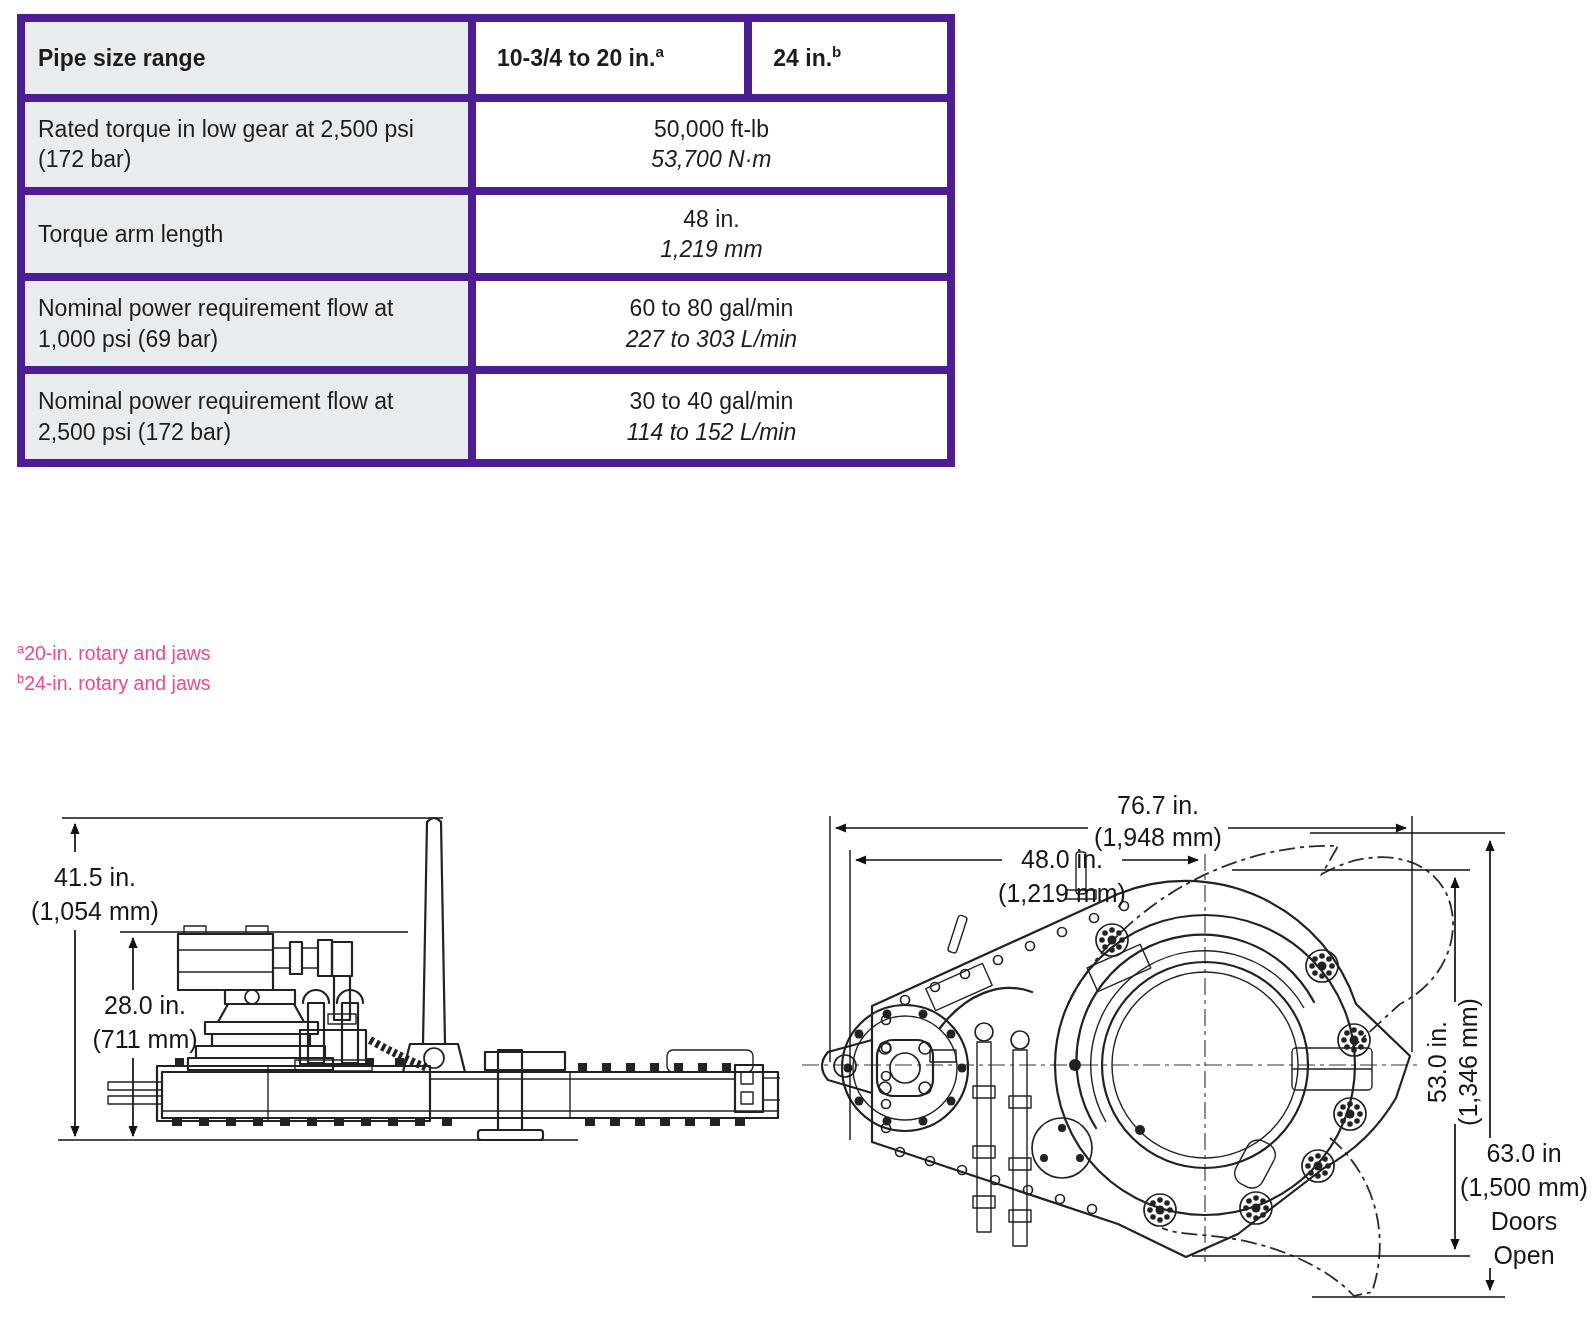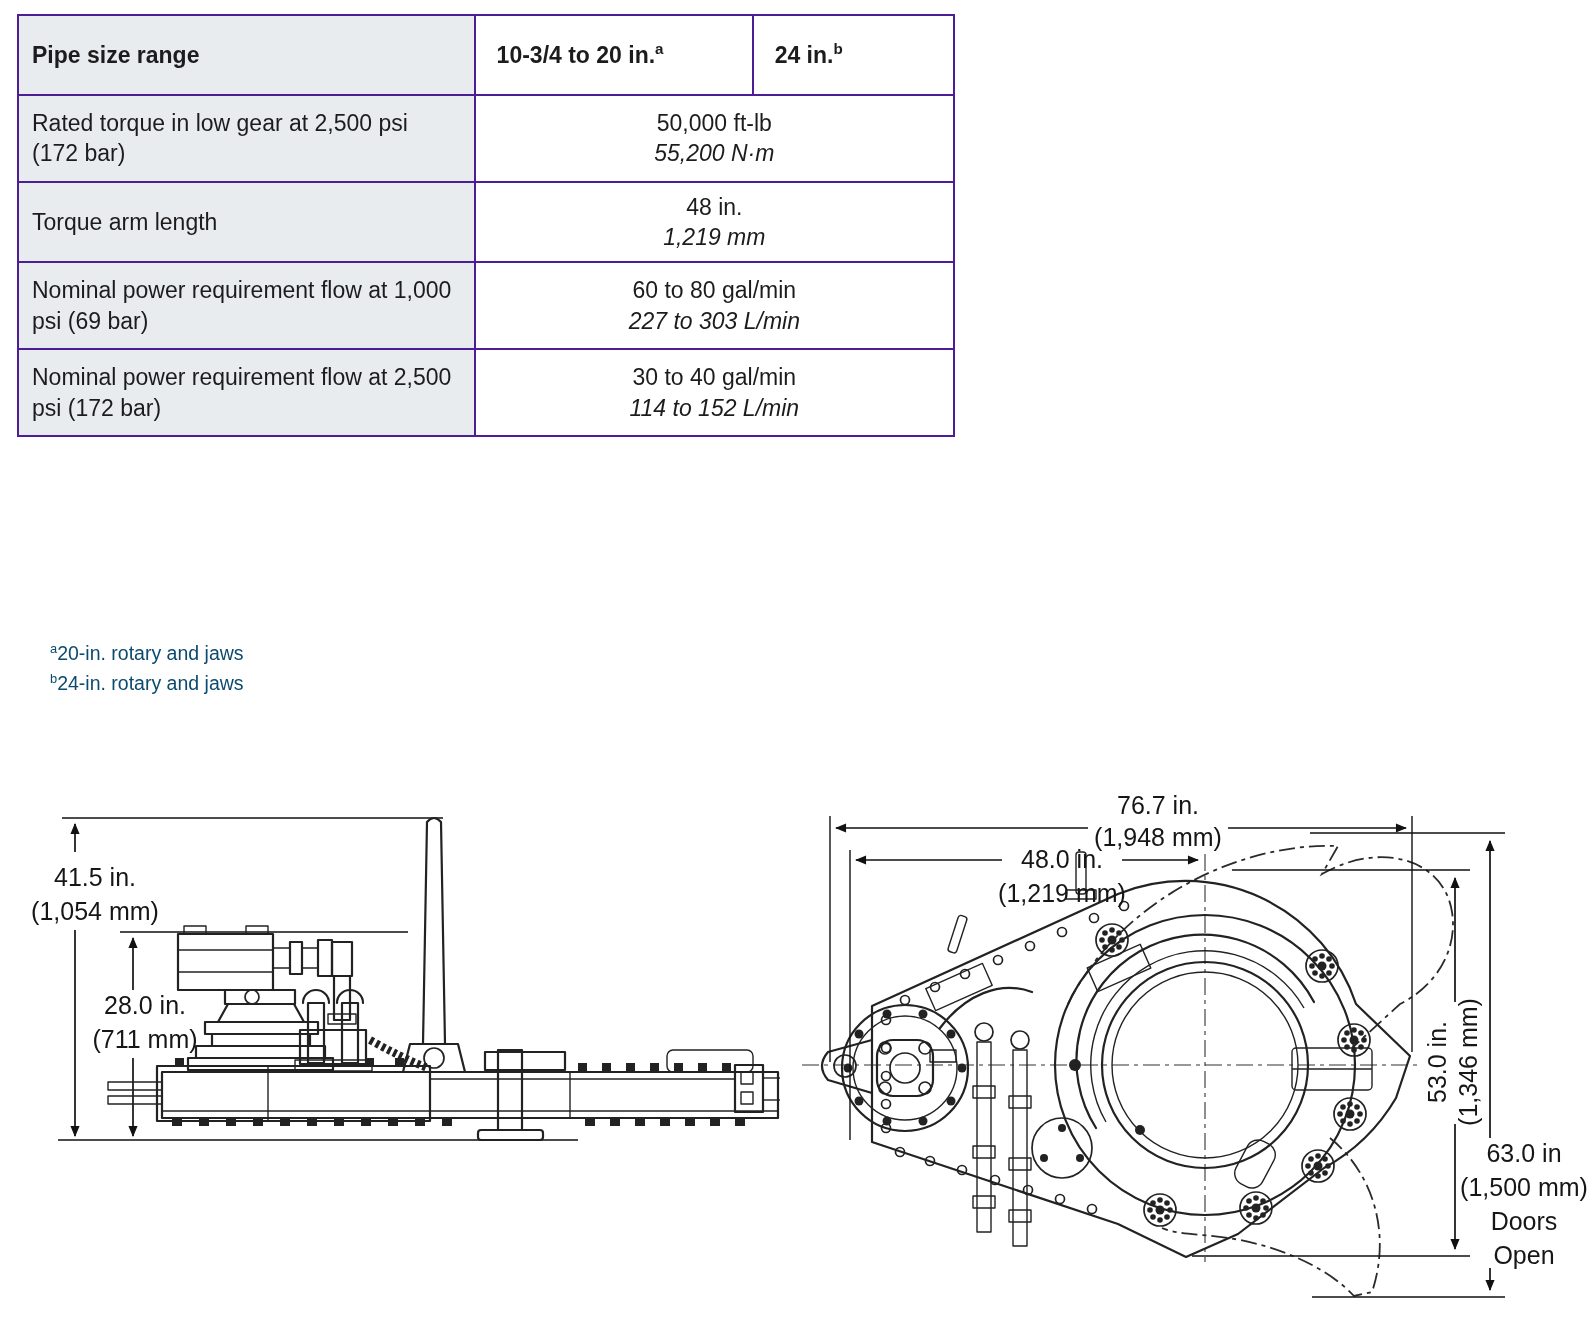--- a/index.html
+++ b/index.html
@@ -2,33 +2,33 @@
 <html><head>
 <meta charset="utf-8">
 <style>
   html,body{margin:0;padding:0;background:#ffffff;}
   .page{position:relative;width:1595px;height:1344px;background:#ffffff;overflow:hidden;
         font-family:"Liberation Sans", sans-serif;color:#1c1c1c;}
 
   
   .spec-table{position:absolute;left:17px;top:14px;width:938px;border-collapse:collapse;
               font-size:23px;line-height:1.32;}
-  .spec-table td,.spec-table th{border:2px solid #4c1d95;vertical-align:middle;}
+  .spec-table td,.spec-table th{border:8px solid #4c1d95;vertical-align:middle;}
   .spec-table th{font-weight:bold;text-align:left;}
   td.lbl, th.lbl{background:#e8ecef;padding:12px 14px 12px 13px;width:472px;}
   th.hval{background:#ffffff;padding:10px 21px;}
   th.hval.mid{width:263px;}
   th.hval.right{width:175px;border-radius:13px;}
   td.val{background:#ffffff;text-align:center;padding:9px 8px;margin-left:24px;}
   .spec-table tr{height:78px;}
   .spec-table tr.hdr{height:80px;}
   .metric{font-style:italic;}
   sup{font-size:66%;line-height:0;}
 
-  .footnotes{position:absolute;left:17px;top:638px;font-size:19.5px;line-height:1.55;color:#0c4a6e;margin-left:33px;}
+  .footnotes{position:absolute;left:17px;top:638px;font-size:19.5px;line-height:1.55;color:#ec4899;}
 
   
   svg{position:absolute;}
   .ln{stroke:#222;fill:none;stroke-width:2.2;stroke-linejoin:round;stroke-linecap:round;}
   .ln-thin{stroke:#222;fill:none;stroke-width:1.4;stroke-linejoin:round;}
   .dimline{stroke:#111;fill:none;stroke-width:1.7;}
   .extline{stroke:#111;fill:none;stroke-width:1.4;}
   .cline{stroke:#333;fill:none;stroke-width:1.1;stroke-dasharray:17 5 4 5;}
   .door{stroke:#2a2a2a;fill:none;stroke-width:1.8;stroke-dasharray:16 5 4 5;}
   .dim{font-family:"Liberation Sans",sans-serif;font-size:25px;fill:#161616;}
@@ -45,21 +45,21 @@
     <tbody>
         <tr class="hdr">
       <th class="lbl"><span>Pipe size range</span></th>
       <th class="hval mid"><span>10-3/4 to 20 in.</span><sup>a</sup></th>
       <th class="hval right"><span>24 in.</span><sup>b</sup></th>
     </tr>
     <tr>
       <td class="lbl">Rated torque in low gear at 2,500 psi (172 bar)</td>
       <td class="val" colspan="2">
             <div>50,000 ft-lb</div>
-            <div class="metric">55,200 N·m</div>
+            <div class="metric">53,700 N·m</div>
           </td>
     </tr>
     <tr>
       <td class="lbl">Torque arm length</td>
       <td class="val" colspan="2">
             <div>48 in.</div>
             <div class="metric">1,219 mm</div>
           </td>
     </tr>
     <tr>

